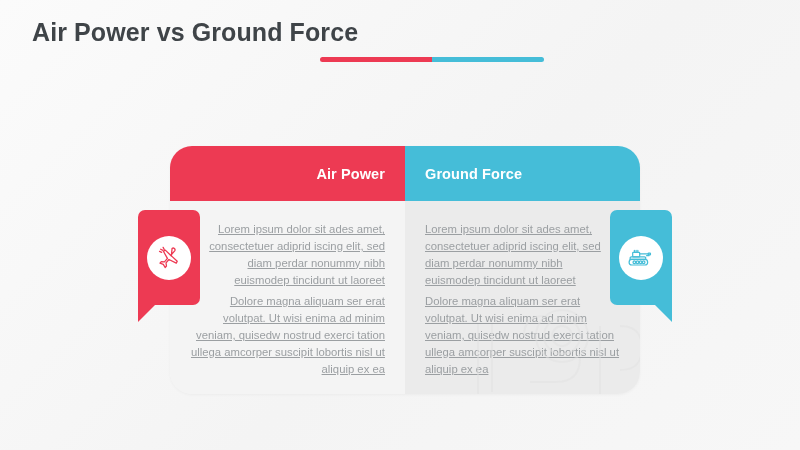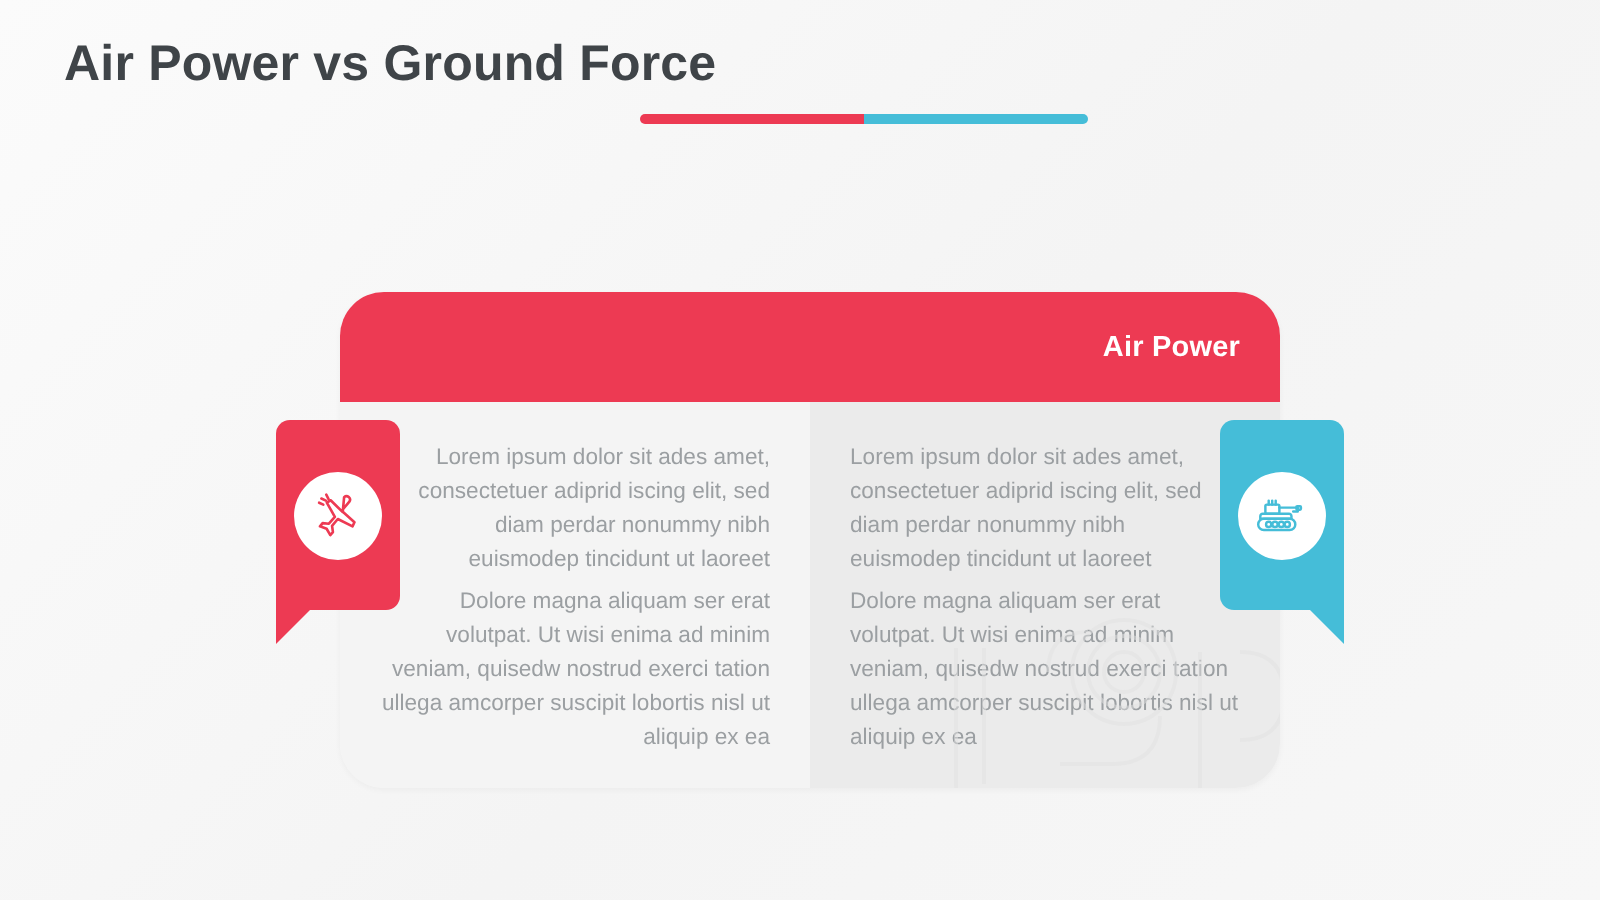--- a/index.html
+++ b/index.html
@@ -106,20 +106,21 @@
     flex: 1 1 50%;
     padding: 20px 20px 0 20px;
   }
   .body-left  { background: #f4f4f4; }
   .body-right { background: #ebebeb; }
 
   .para {
     font-size: 11.3px;
     line-height: 1.50;
     color: #9b9fa2;
+    text-decoration: underline;
   }
   .para + .para { margin-top: 4px; }
 
   .body-left .para  { text-align: right; }
   .body-right .para { text-align: left; }
 
   
   .badge {
     position: absolute;
     width: 62px;
@@ -199,20 +200,23 @@
   </div>
 </div>
 
 <div class="card-wrap">
 
   <div class="card">
 
     <div class="card-head">
       <div class="head-cell head-left">
         <span>Air Power</span>
+      </div>
+      <div class="head-cell head-right">
+        <span>Ground Force</span>
       </div>
     </div>
 
     <div class="card-body">
       <div class="body-cell body-left">
         <p class="para">Lorem ipsum dolor sit ades amet, consectetuer adiprid iscing elit, sed diam perdar nonummy nibh euismodep tincidunt ut laoreet</p>
         <p class="para">Dolore magna aliquam ser erat volutpat. Ut wisi enima ad minim veniam, quisedw nostrud exerci tation ullega amcorper suscipit lobortis nisl ut aliquip ex ea</p>
       </div>
       <div class="body-cell body-right">
         <p class="para">Lorem ipsum dolor sit ades amet, consectetuer adiprid iscing elit, sed diam perdar nonummy nibh euismodep tincidunt ut laoreet</p>

